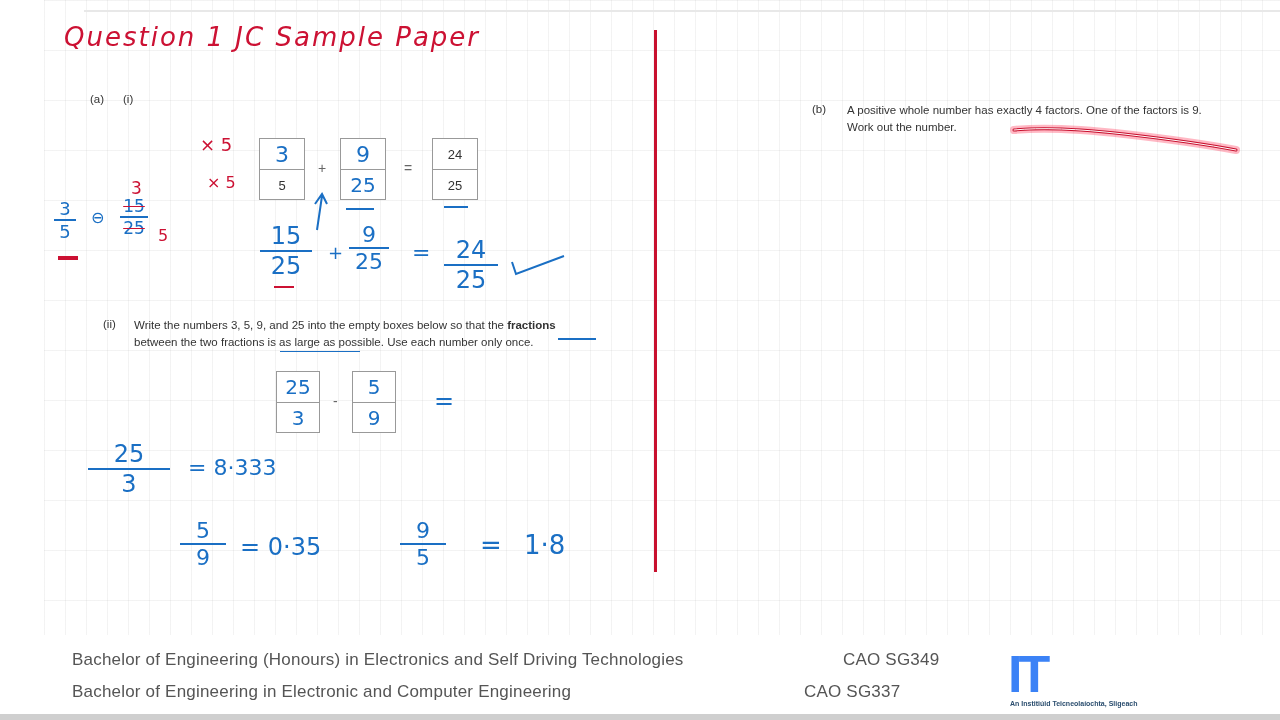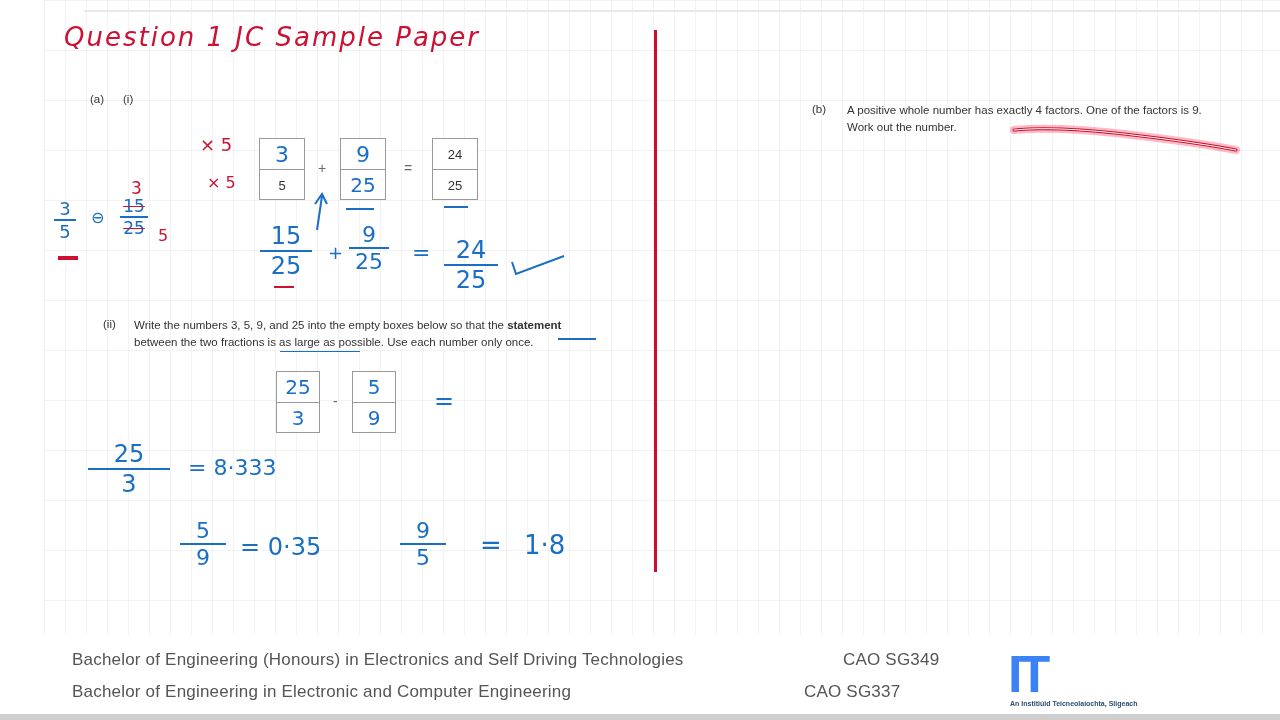--- a/index.html
+++ b/index.html
@@ -101,21 +101,21 @@
     <span>24</span>
     <span class="bar" style="width:54px;"></span>
     <span>25</span>
   </div>
   <svg style="position:absolute;left:466px;top:252px;" width="56" height="26">
     <path d="M2 10 L6 22 L54 4" stroke="#1a6fc4" stroke-width="2" fill="none"></path>
   </svg>
 
   <div class="qlabel" style="left:59px;top:318px;">(ii)</div>
   <div class="qtext" style="left:90px;top:317px;">
-    <div><span>Write the numbers 3, 5, 9, and 25 into the empty boxes below so that the </span><b>statement</b></div>
+    <div><span>Write the numbers 3, 5, 9, and 25 into the empty boxes below so that the </span><b>fractions</b></div>
     <div>between the two fractions is as large as possible.  Use each number only once.</div>
   </div>
   <div class="uline" style="left:514px;top:338px;width:38px;background:#1a6fc4;"></div>
   <div class="uline" style="left:236px;top:351px;width:80px;height:1px;background:#1a6fc4;"></div>
 
   <div class="frac-box" style="left:232px;top:371px;width:44px;">
     <div class="cell top hw blue" style="position:static;font-size:20px;">25</div>
     <div class="cell hw blue" style="position:static;font-size:20px;">3</div>
   </div>
   <div class="op" style="left:289px;top:393px;">-</div>

